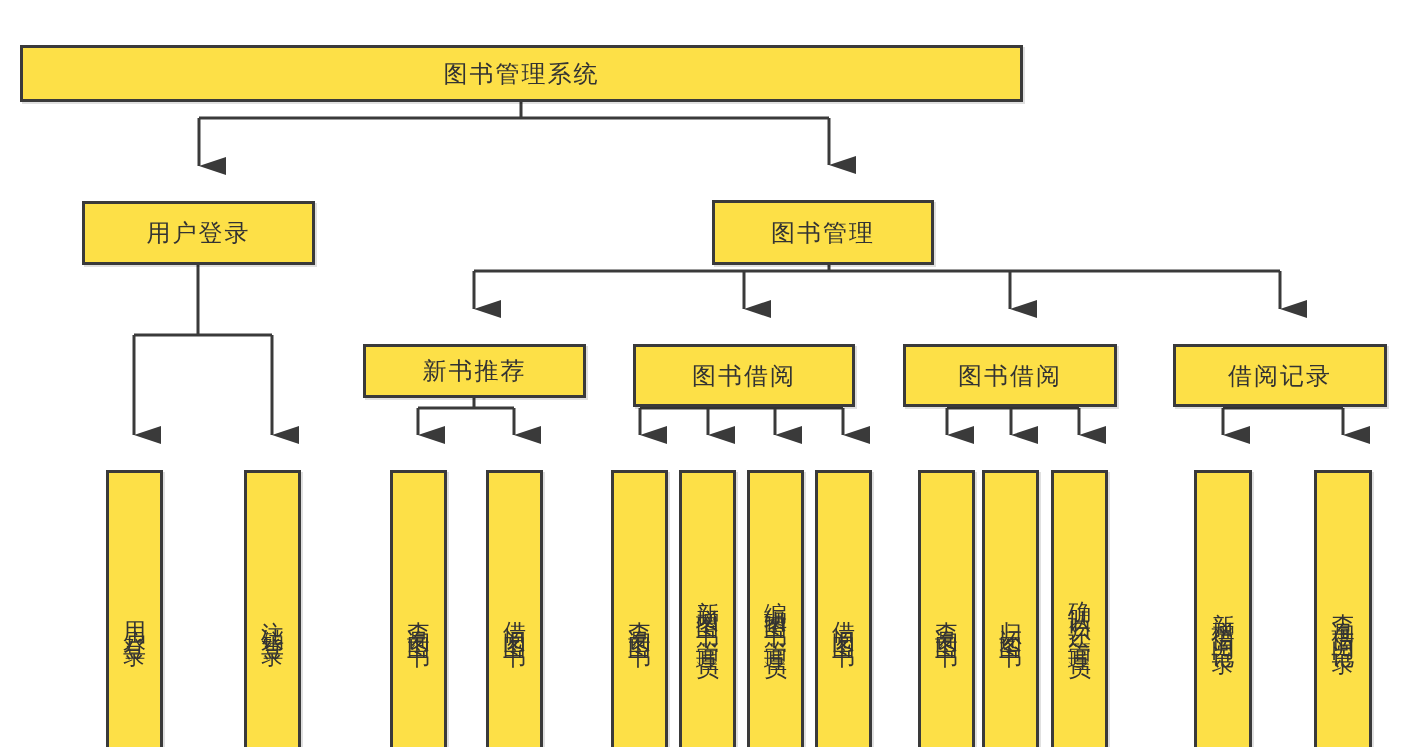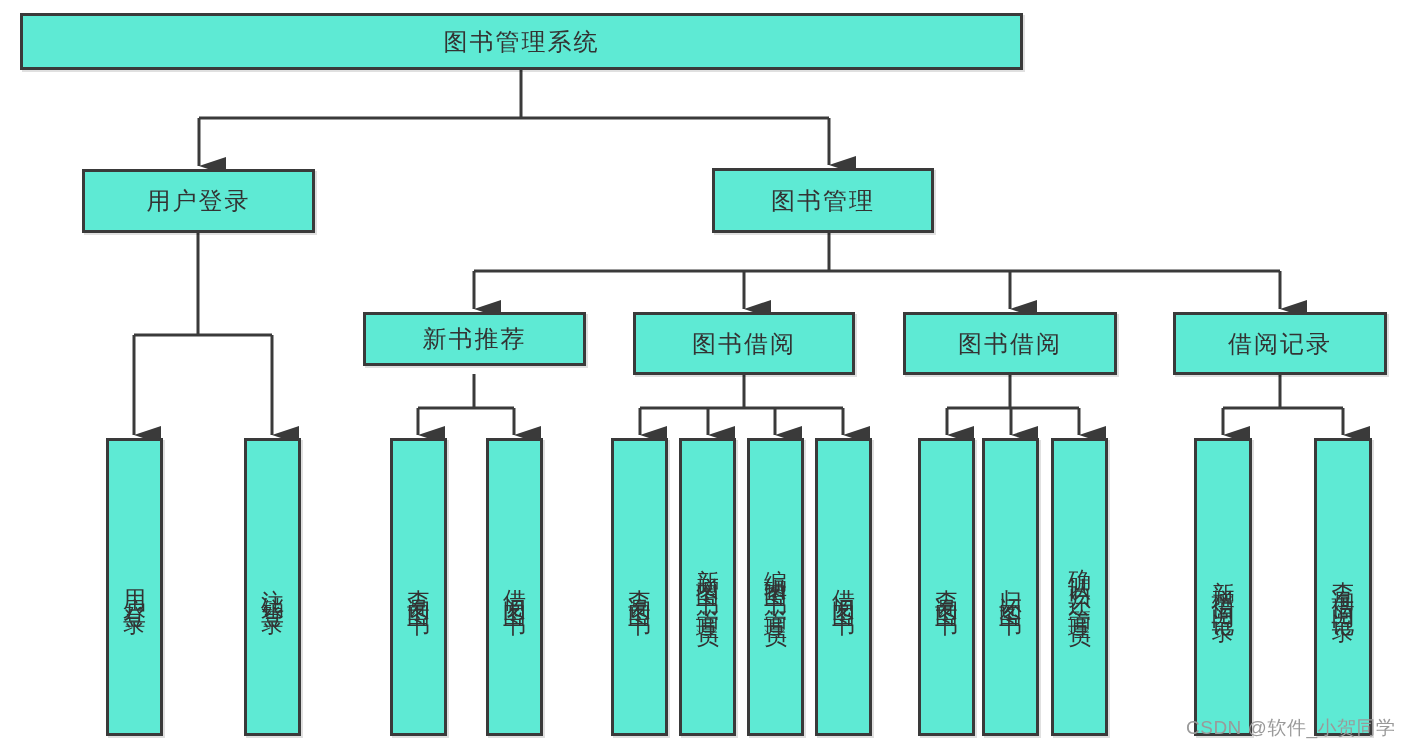--- a/index.html
+++ b/index.html
@@ -17,26 +17,27 @@
     overflow: hidden;
   }
   .connectors {
     position: absolute;
     left: 0; top: 0;
     width: 1405px; height: 747px;
   }
   .node {
     position: absolute;
     box-sizing: border-box;
-    background: #5eead4;
+    background: #fde047;
     border: 3px solid #3a3a3a;
     display: flex;
     align-items: center;
     justify-content: center;
     box-shadow: 2px 2px 0 rgba(0,0,0,0.12);
+    margin-top: 32px;
   }
   .node-h {
     font-size: 24px;
     letter-spacing: 2px;
     white-space: nowrap;
   }
   .leaf {
     top: 438px;
     width: 57px;
     height: 298px;
@@ -126,15 +127,14 @@
   <div class="node leaf" style="left:747px;">编辑图书（管理员）</div>
   <div class="node leaf" style="left:815px;">借阅图书</div>
 
   <div class="node leaf" style="left:918px;">查询图书</div>
   <div class="node leaf" style="left:982px;">归还图书</div>
   <div class="node leaf" style="left:1051px;">确认归还（管理员）</div>
 
   <div class="node leaf wide" style="left:1194px;">新增借阅记录</div>
   <div class="node leaf wide" style="left:1314px;">查询借阅记录</div>
 
-  <div class="watermark">CSDN @软件_小贺同学</div>
 
 </div>
 
 </body></html>

